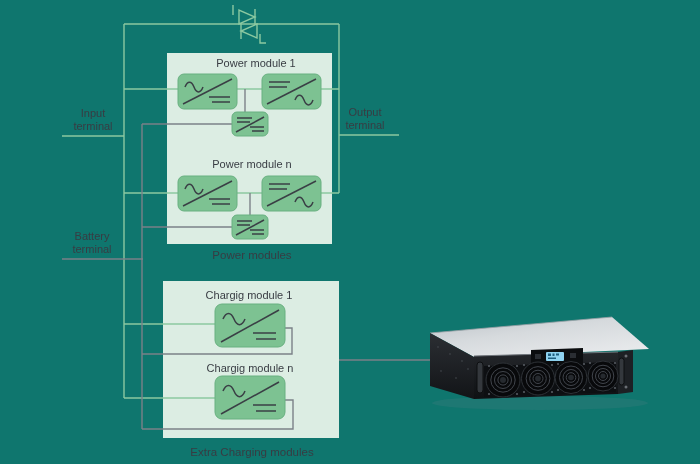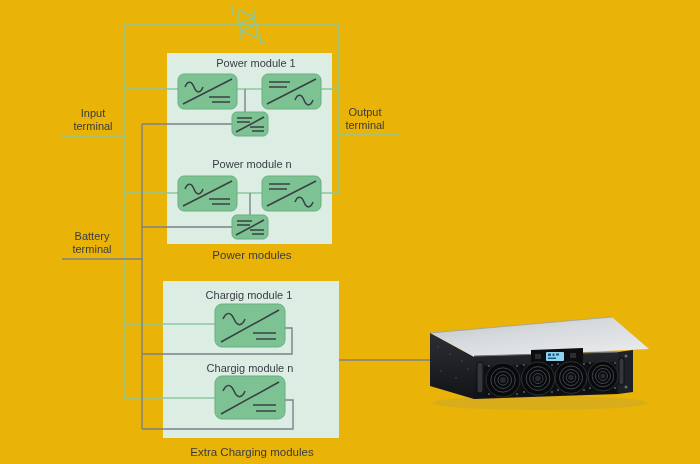--- a/index.html
+++ b/index.html
@@ -1,19 +1,19 @@
 <!DOCTYPE html>
 <html><head>
 <meta charset="utf-8">
 <style>
   html,body{margin:0;padding:0;}
   .canvas{
     position:relative;
     width:700px;height:464px;
-    background:#eab308;
+    background:#0f766e;
     overflow:hidden;
     font-family:"Liberation Sans", sans-serif;
   }
   svg text{
     font-family:"Liberation Sans", sans-serif;
     font-size:11px;
   }
   .grouplabel{font-size:11.5px;}
   .wire{fill:none;}
 </style>

